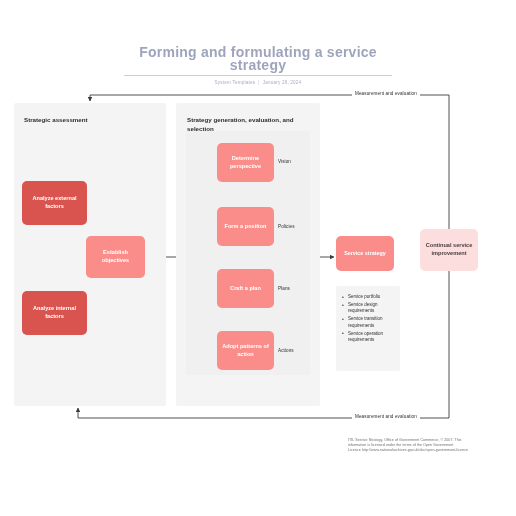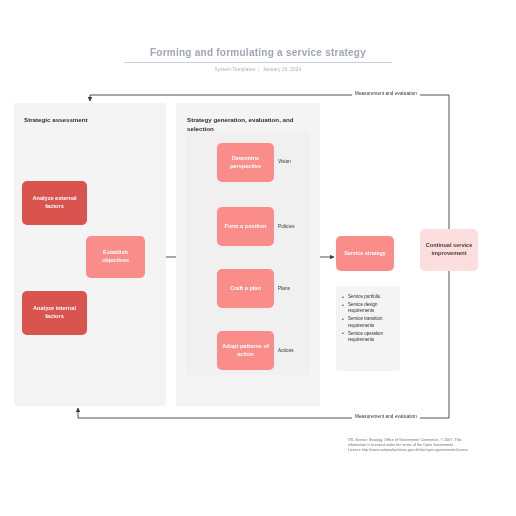--- a/index.html
+++ b/index.html
@@ -10,21 +10,21 @@
     overflow: hidden;
   }
   #canvas { position: relative; width: 516px; height: 516px; background: #fff; }
 
   
   .title-wrap {
     position: absolute; left: 124px; top: 46px; width: 268px;
     text-align: center;
   }
   .doc-title {
-    font-size: 10px; font-weight: bold; color: #9fa4bd;
+    font-size: 14px; font-weight: bold; color: #9fa4bd;
     letter-spacing: .25px; line-height: 13px;
     padding-bottom: 3px; border-bottom: 1px solid #c9cde0;
   }
   .doc-sub {
     margin-top: 4px; font-size: 4.6px; color: #a9adc2; letter-spacing: .2px;
   }
   .doc-sub .sep { padding: 0 3px; color: #c3c7d8; }
 
   
   .panel {

